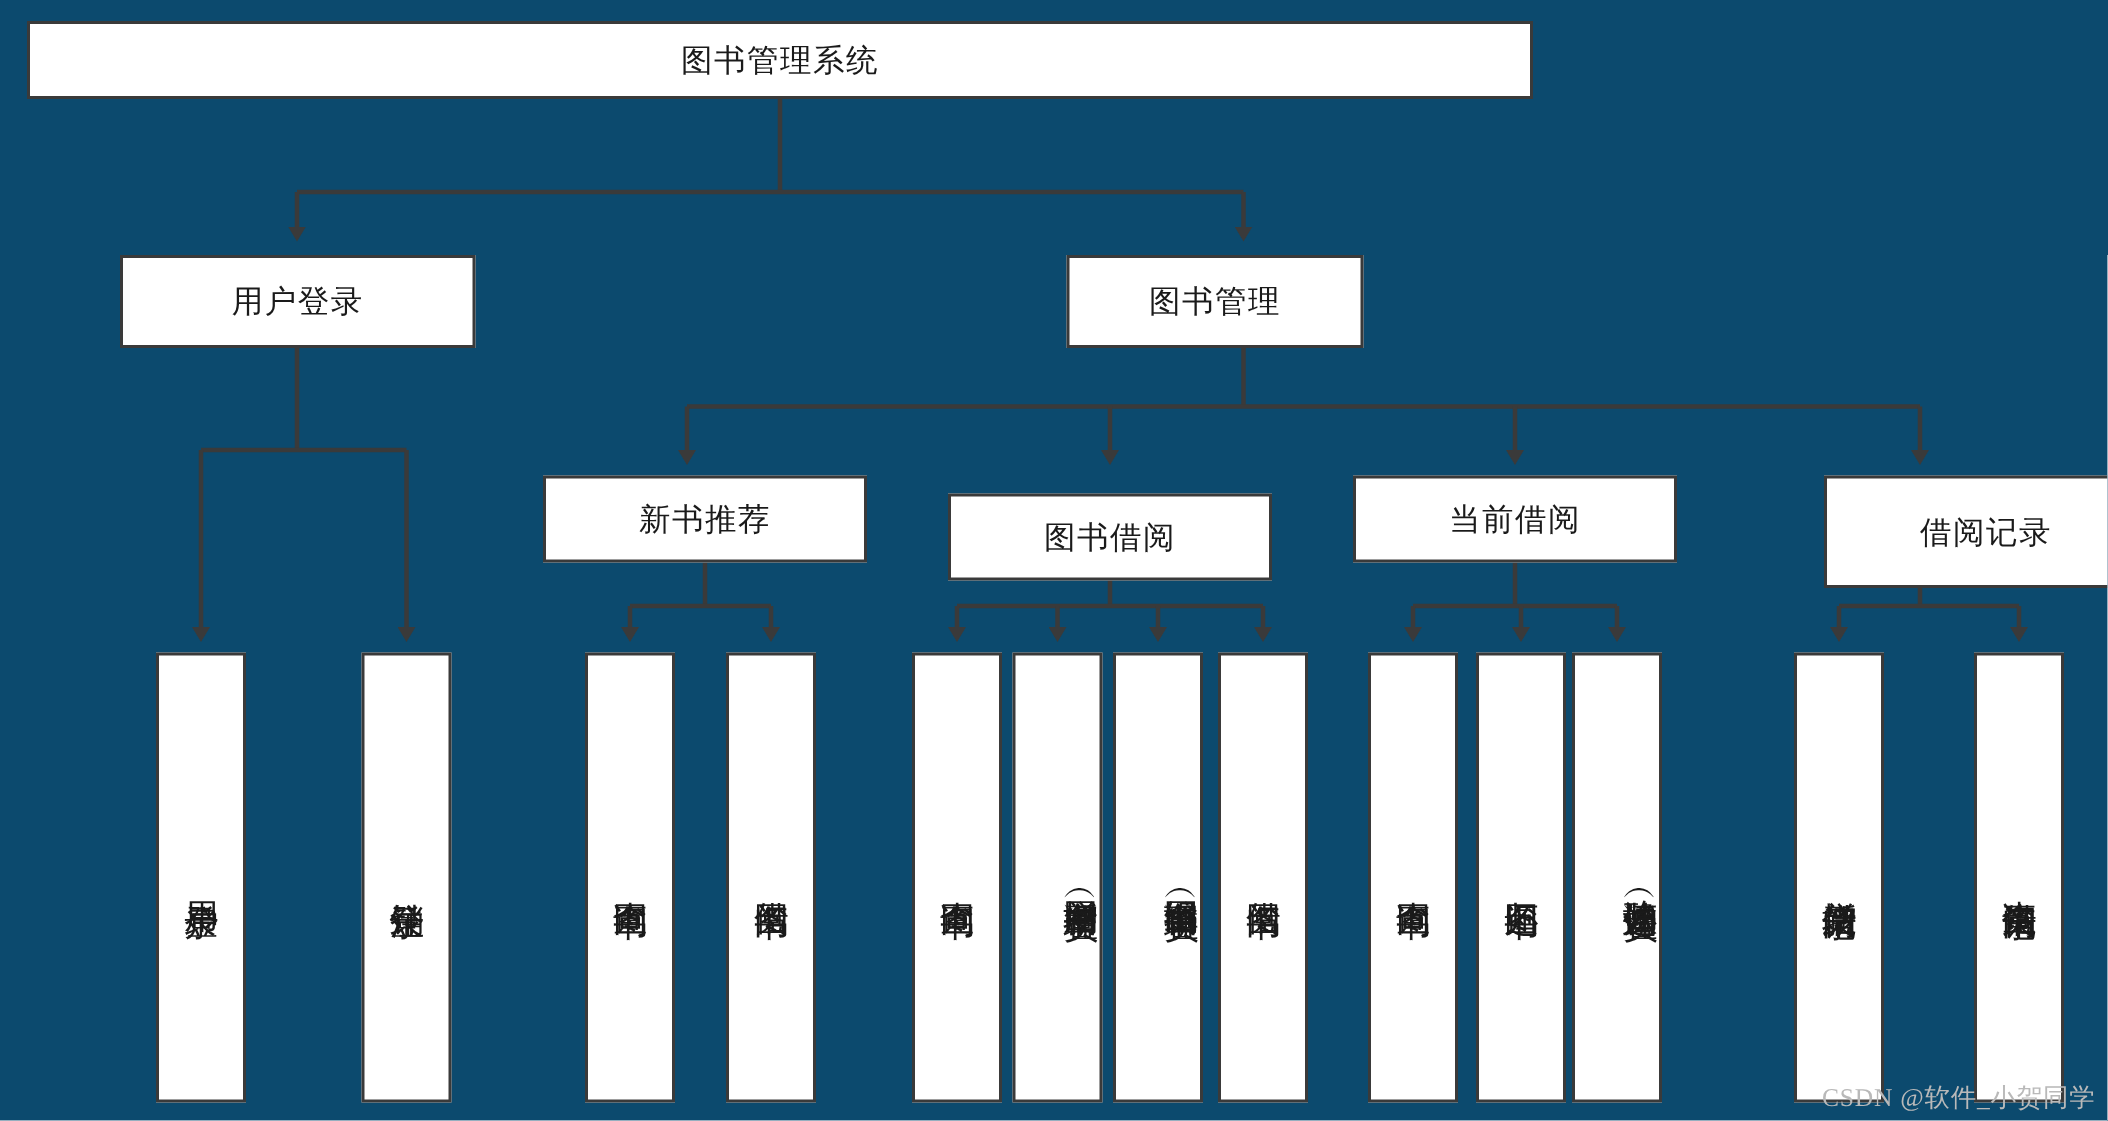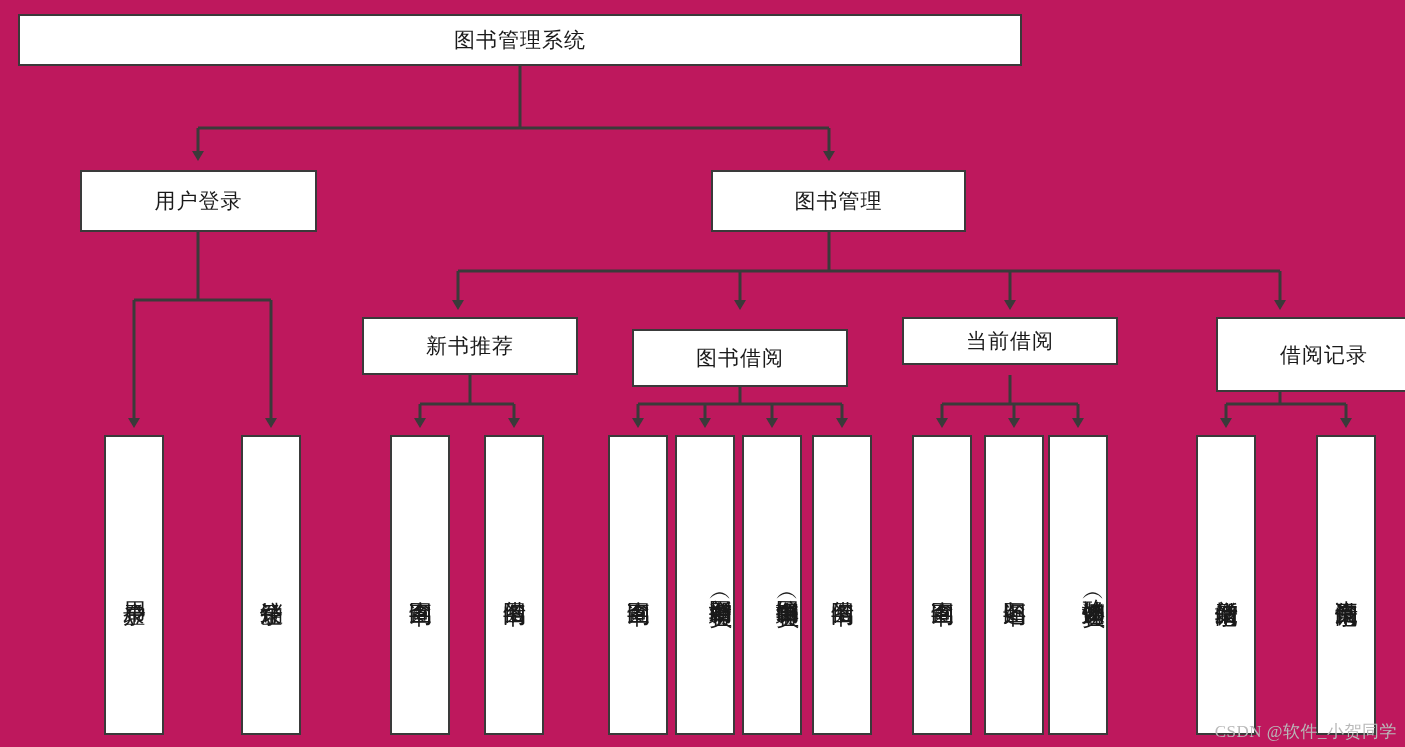--- a/index.html
+++ b/index.html
@@ -7,21 +7,21 @@
     padding: 0;
     background: #ffffff;
   }
   body {
     font-family: "Liberation Sans", "DejaVu Sans", sans-serif;
   }
   #canvas {
     position: relative;
     width: 1405px;
     height: 747px;
-    background: #be185d;
+    background: #0c4a6e;
     overflow: hidden;
   }
   #edges {
     position: absolute;
     left: 0;
     top: 0;
     width: 1405px;
     height: 747px;
     pointer-events: none;
   }
@@ -127,31 +127,31 @@
     </g>
   </svg>
 
   <div class="node horiz" style="left:18px; top:14px; width:1004px; height:52px;">
     <span>图书管理系统</span>
   </div>
 
   <div class="node horiz" style="left:80px; top:170px; width:237px; height:62px;">
     <span>用户登录</span>
   </div>
-  <div class="node horiz" style="left:711px; top:170px; width:255px; height:62px;">
+  <div class="node horiz" style="left:711px; top:170px; width:198px; height:62px;">
     <span>图书管理</span>
   </div>
 
   <div class="node horiz" style="left:362px; top:317px; width:216px; height:58px;">
     <span>新书推荐</span>
   </div>
   <div class="node horiz" style="left:632px; top:317px; width:216px; height:58px;margin-top:12px;">
     <span>图书借阅</span>
   </div>
-  <div class="node horiz" style="left:902px; top:317px; width:216px; height:48px;">
+  <div class="node horiz" style="left:902px; top:317px; width:216px; height:58px;">
     <span>当前借阅</span>
   </div>
   <div class="node horiz" style="left:1172px; top:317px; width:216px; height:75px;margin-left:44px;">
     <span>借阅记录</span>
   </div>
 
   <div class="node vert tall" style="left:104px; top:435px; width:60px; height:300px;">
     <span>用户登录</span>
   </div>
   <div class="node vert tall" style="left:241px; top:435px; width:60px; height:300px;">

